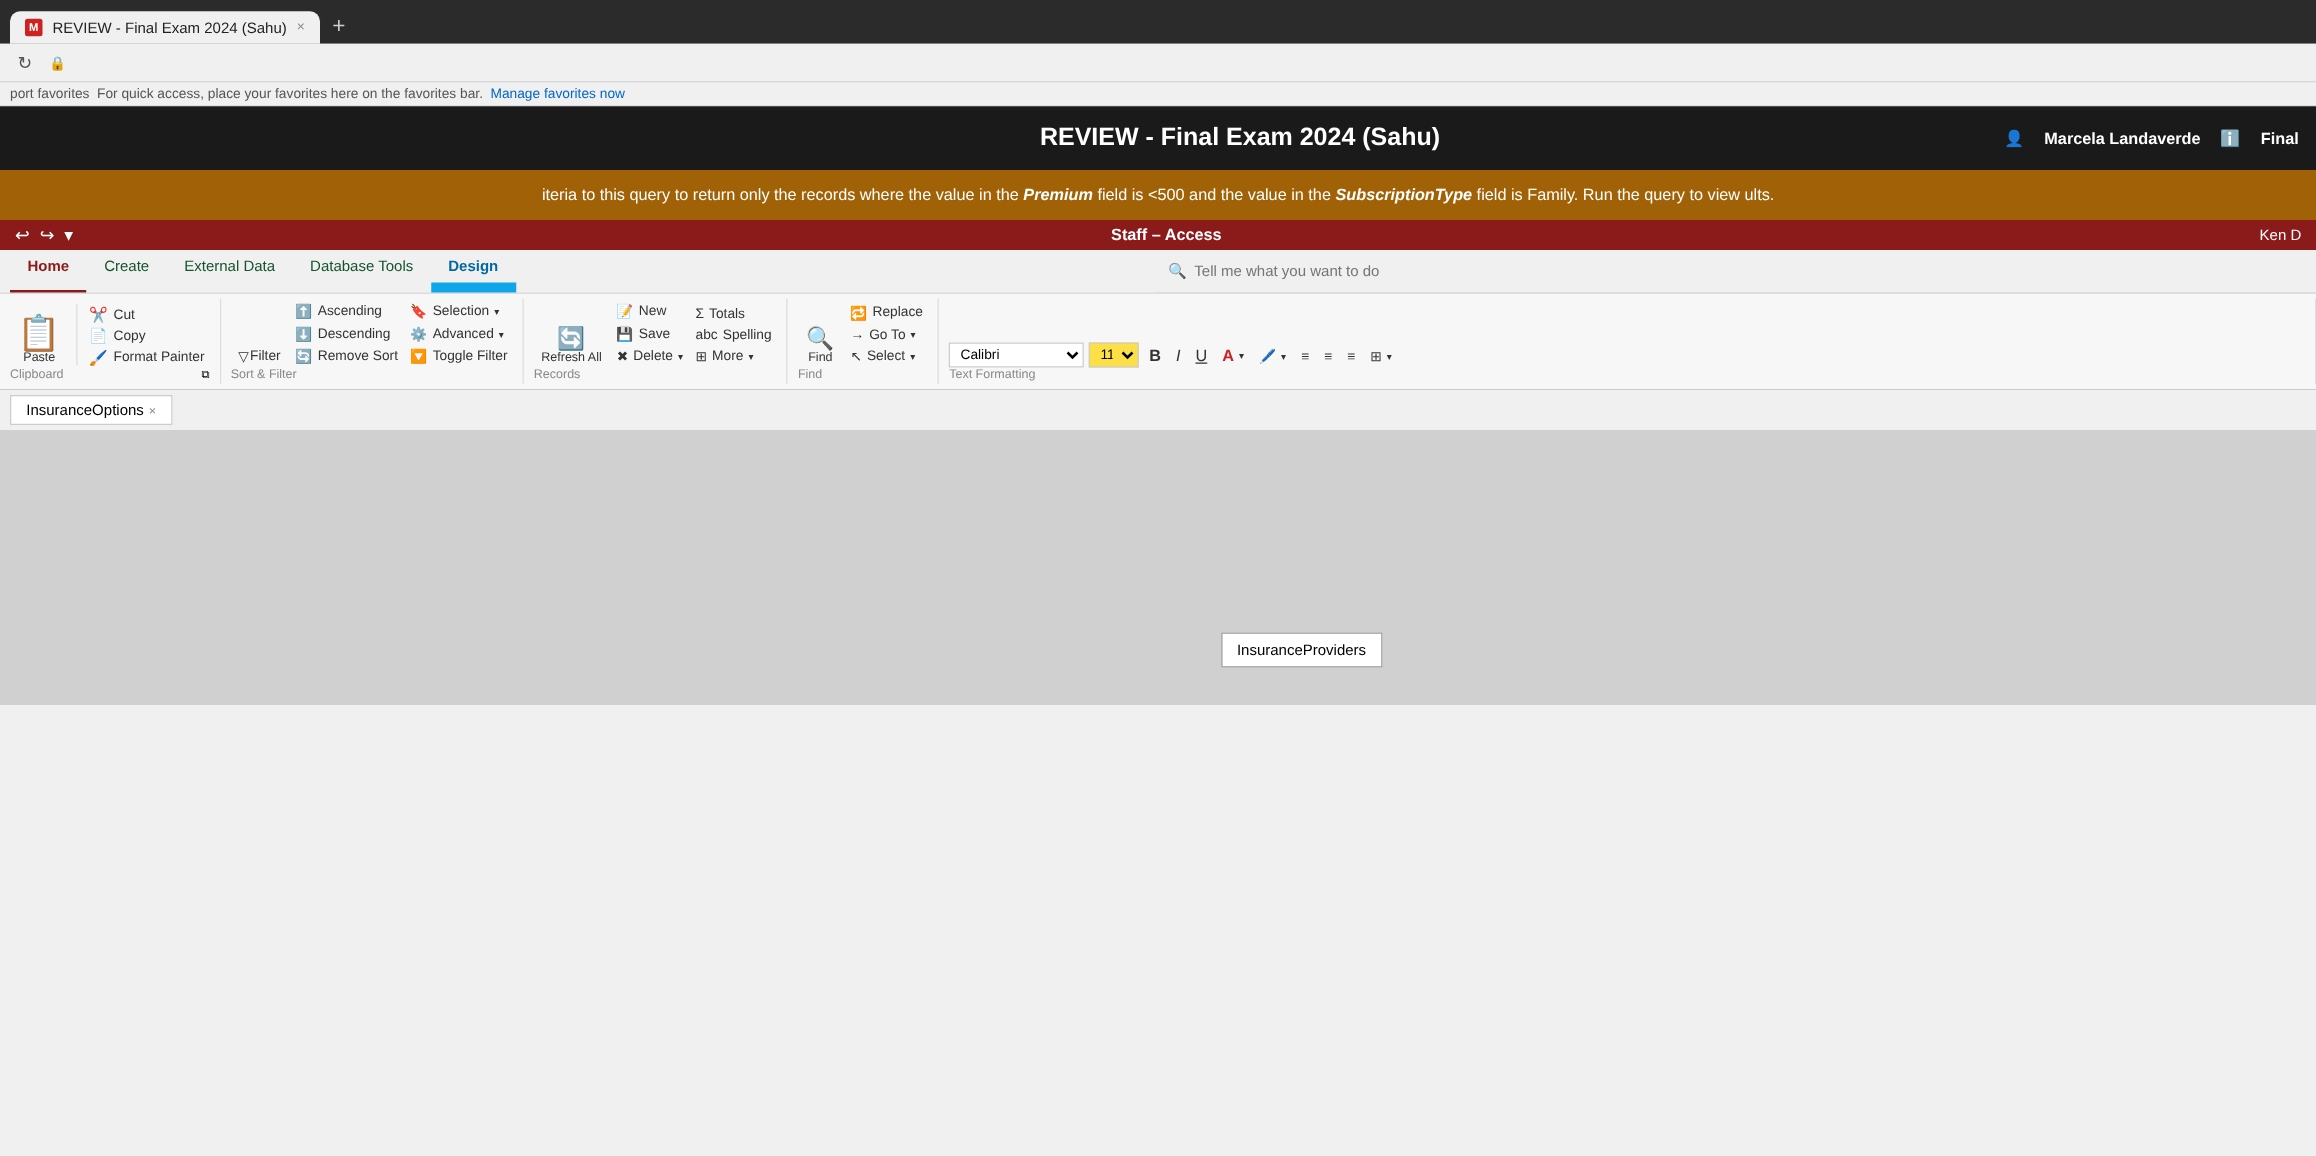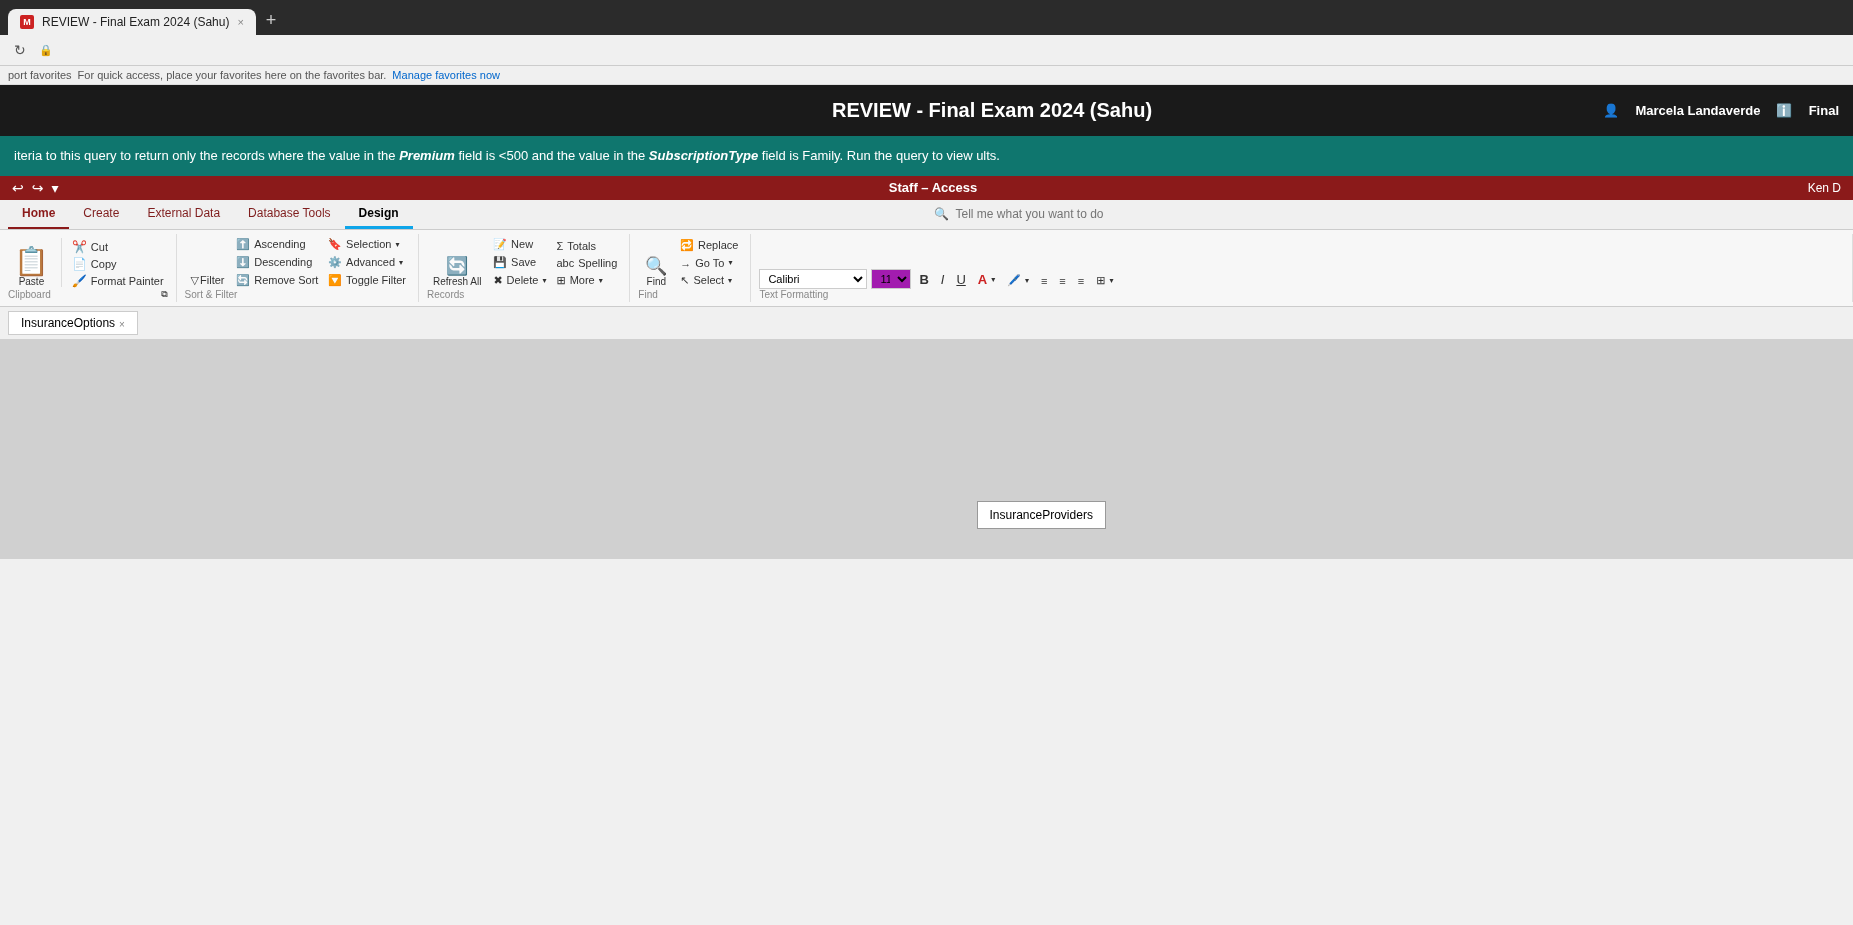--- a/index.html
+++ b/index.html
@@ -31,35 +31,35 @@
 
     .favorites-bar { background: #f0f0f0; padding: 3px 8px; font-size: 11px; color: #555; border-bottom: 1px solid #ddd; display:flex; gap: 6px; }
     .favorites-link { color: #0066cc; text-decoration: none; cursor: pointer; }
 
     
     .app-header { background: #1a1a1a; color: white; padding: 14px; text-align: center; font-size: 20px; font-weight: bold; display: flex; align-items: center; justify-content: space-between; }
     .app-header-title { flex: 1; text-align: center; }
     .app-header-user { font-size: 13px; display: flex; align-items: center; gap: 16px; }
 
     
-    .instruction-bar { background: #0f766e; color: white; padding: 10px 14px; font-size: 13px; line-height: 1.5; }
+    .instruction-bar { background: #a16207; color: white; padding: 10px 14px; font-size: 13px; line-height: 1.5; text-align: center; }
 
     
     .ribbon-title-bar { background: #8b1a1a; color: white; padding: 4px 12px; display: flex; align-items: center; justify-content: space-between; font-size: 13px; }
     .quick-access { display: flex; align-items: center; gap: 8px; }
     .qa-btn { background: none; border: none; color: white; font-size: 14px; cursor: pointer; }
     .ribbon-app-name { font-weight: bold; color: white; }
     .ribbon-user { font-size: 12px; }
 
     
     .ribbon { background: #f7f7f7; border-bottom: 1px solid #ccc; }
     .ribbon-tabs { display: flex; padding: 0 8px; border-bottom: 1px solid #ccc; background: #f0f0f0; }
-    .ribbon-tab { padding: 6px 14px; font-size: 12px; cursor: pointer; color: #7f1d1d; border-bottom: 2px solid transparent; }
+    .ribbon-tab { padding: 6px 14px; font-size: 12px; cursor: pointer; color: #14532d; border-bottom: 2px solid transparent; }
     .ribbon-tab.active { color: #8b1a1a; border-bottom: 2px solid #8b1a1a; font-weight: 600; }
-    .ribbon-tab.design { color: #000000; font-weight: 600; border-bottom: 3px solid #0ea5e9; }
+    .ribbon-tab.design { color: #0369a1; font-weight: 600; border-bottom: 8px solid #0ea5e9; }
     .ribbon-search-input { border: none; background: none; font-size: 12px; color: #8b5cf6; width: 200px; outline: none; }
 
     .ribbon-content { display: flex; padding: 4px 0; background: #f7f7f7; align-items: stretch; }
     .ribbon-group { display: flex; flex-direction: column; align-items: flex-start; padding: 2px 8px; border-right: 1px solid #ddd; min-width: fit-content; }
     .ribbon-group-items { display: flex; align-items: flex-end; gap: 2px; flex: 1; }
     .ribbon-group-footer { display: flex; align-items: center; justify-content: space-between; width: 100%; }
     .ribbon-group-footer-label { font-size: 10px; color: #888; }
 
     .rb-btn { display: flex; flex-direction: column; align-items: center; gap: 1px; padding: 2px 6px; cursor: pointer; border: none; background: none; font-size: 10px; color: #333; border-radius: 2px; min-width: 36px; }
     .rb-icon { font-size: 18px; line-height: 1; }
@@ -71,21 +71,21 @@
     .rb-col { display: flex; flex-direction: column; gap: 1px; }
 
     .paste-btn { display: flex; flex-direction: column; align-items: center; padding: 2px 6px; cursor: pointer; border: none; background: none; }
     .paste-icon-lg { font-size: 28px; line-height: 1; }
     .paste-label { font-size: 10px; color: #333; }
 
     .separator { width: 1px; background: #ddd; margin: 2px 4px; align-self: stretch; }
 
     
     .font-select { font-size: 11px; border: 1px solid #ccc; padding: 2px 4px; background: white; width: 108px; }
-    .font-size-select { font-size: 11px; border: 1px solid #ccc; padding: 2px 4px; background: #a21caf; width: 40px; }
+    .font-size-select { font-size: 11px; border: 1px solid #ccc; padding: 2px 4px; background: #fde047; width: 40px; }
 
     
     .tab-area { background: #f0f0f0; padding: 4px 8px; display: flex; align-items: center; gap: 2px; }
     .tab-item { background: white; border: 1px solid #ccc; padding: 4px 12px; font-size: 12px; cursor: pointer; display: flex; align-items: flex-end; gap: 4px; }
     .tab-item-close { color: #888; font-size: 10px; cursor: pointer; }
 
     
     .main-content { background: #d8d8d8; min-height: 200px; padding: 36px; position: relative; display: flex; justify-content: center; align-items: flex-end; }
     .db-table-box { background: white; border: 1px solid #999; padding: 6px 12px; font-size: 12px; position: absolute; bottom: 30px; left: 50%; transform: translateX(50px); }
 

